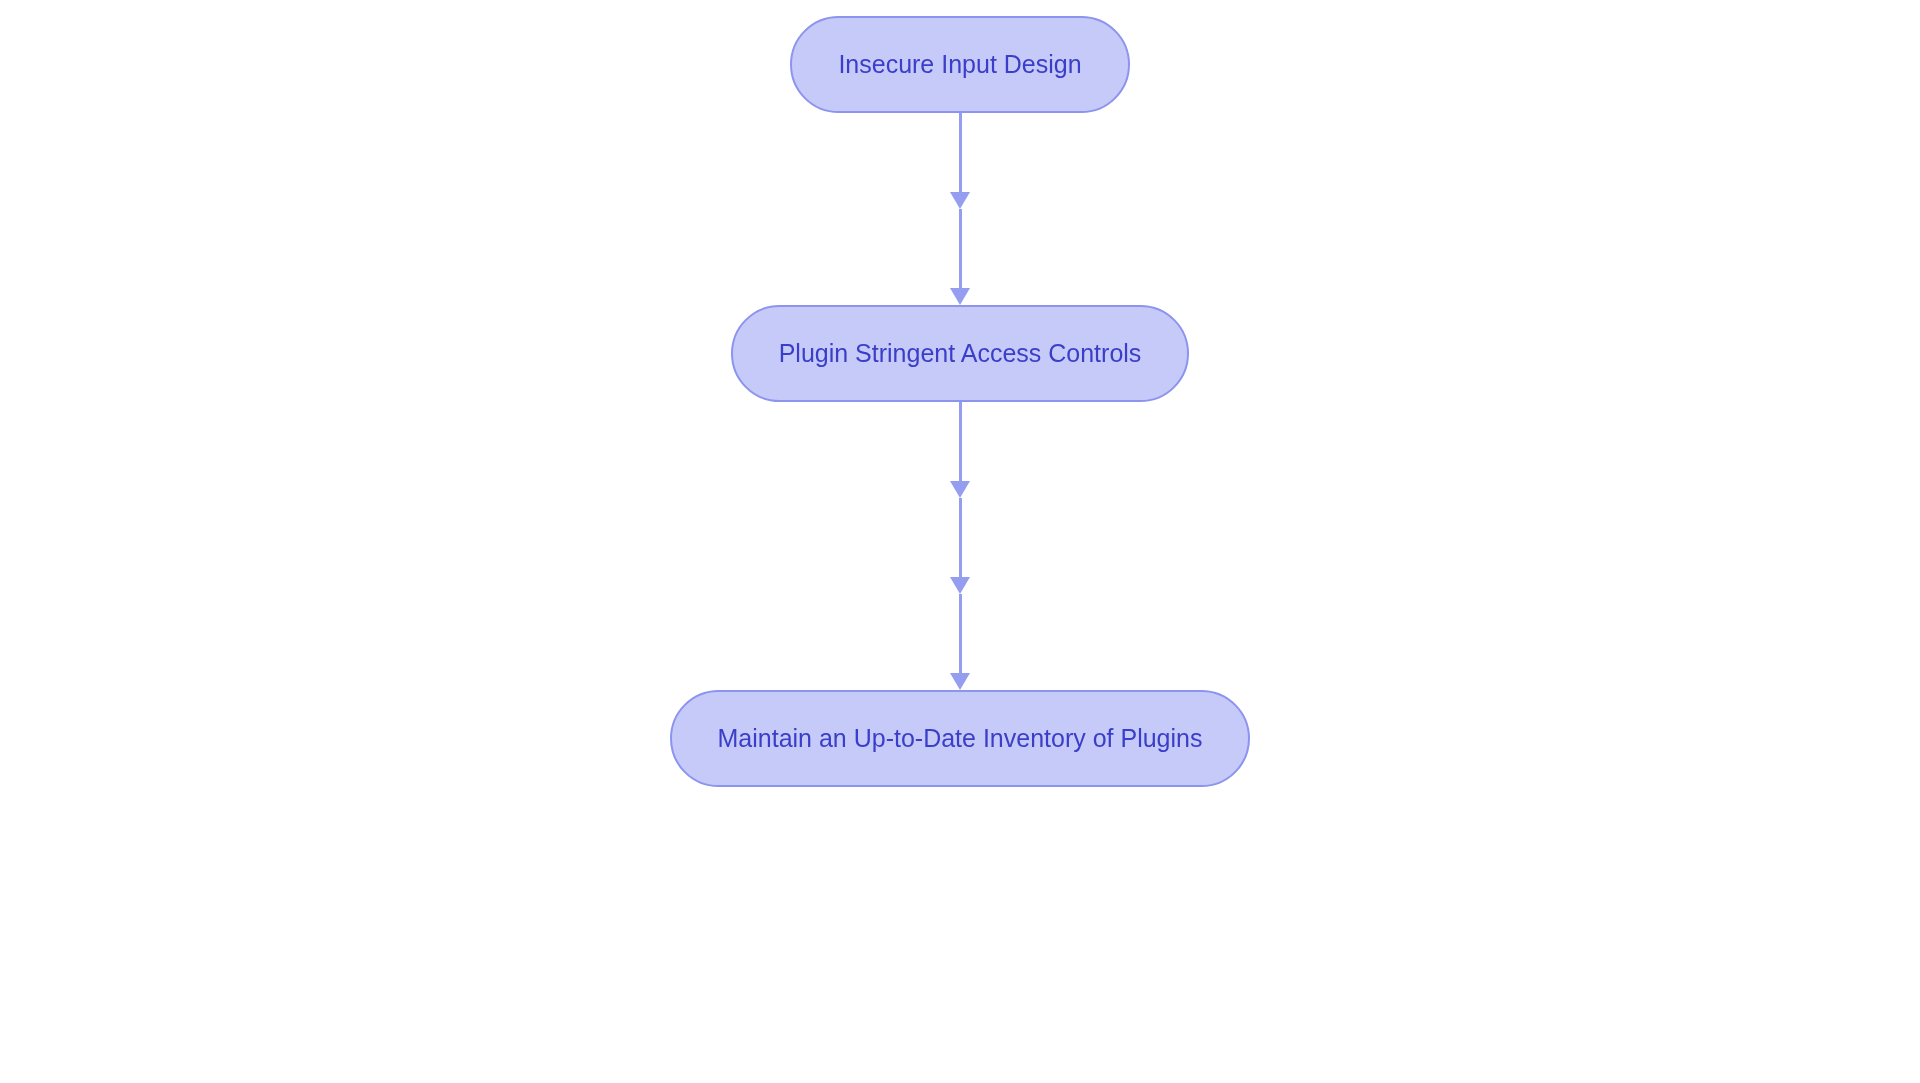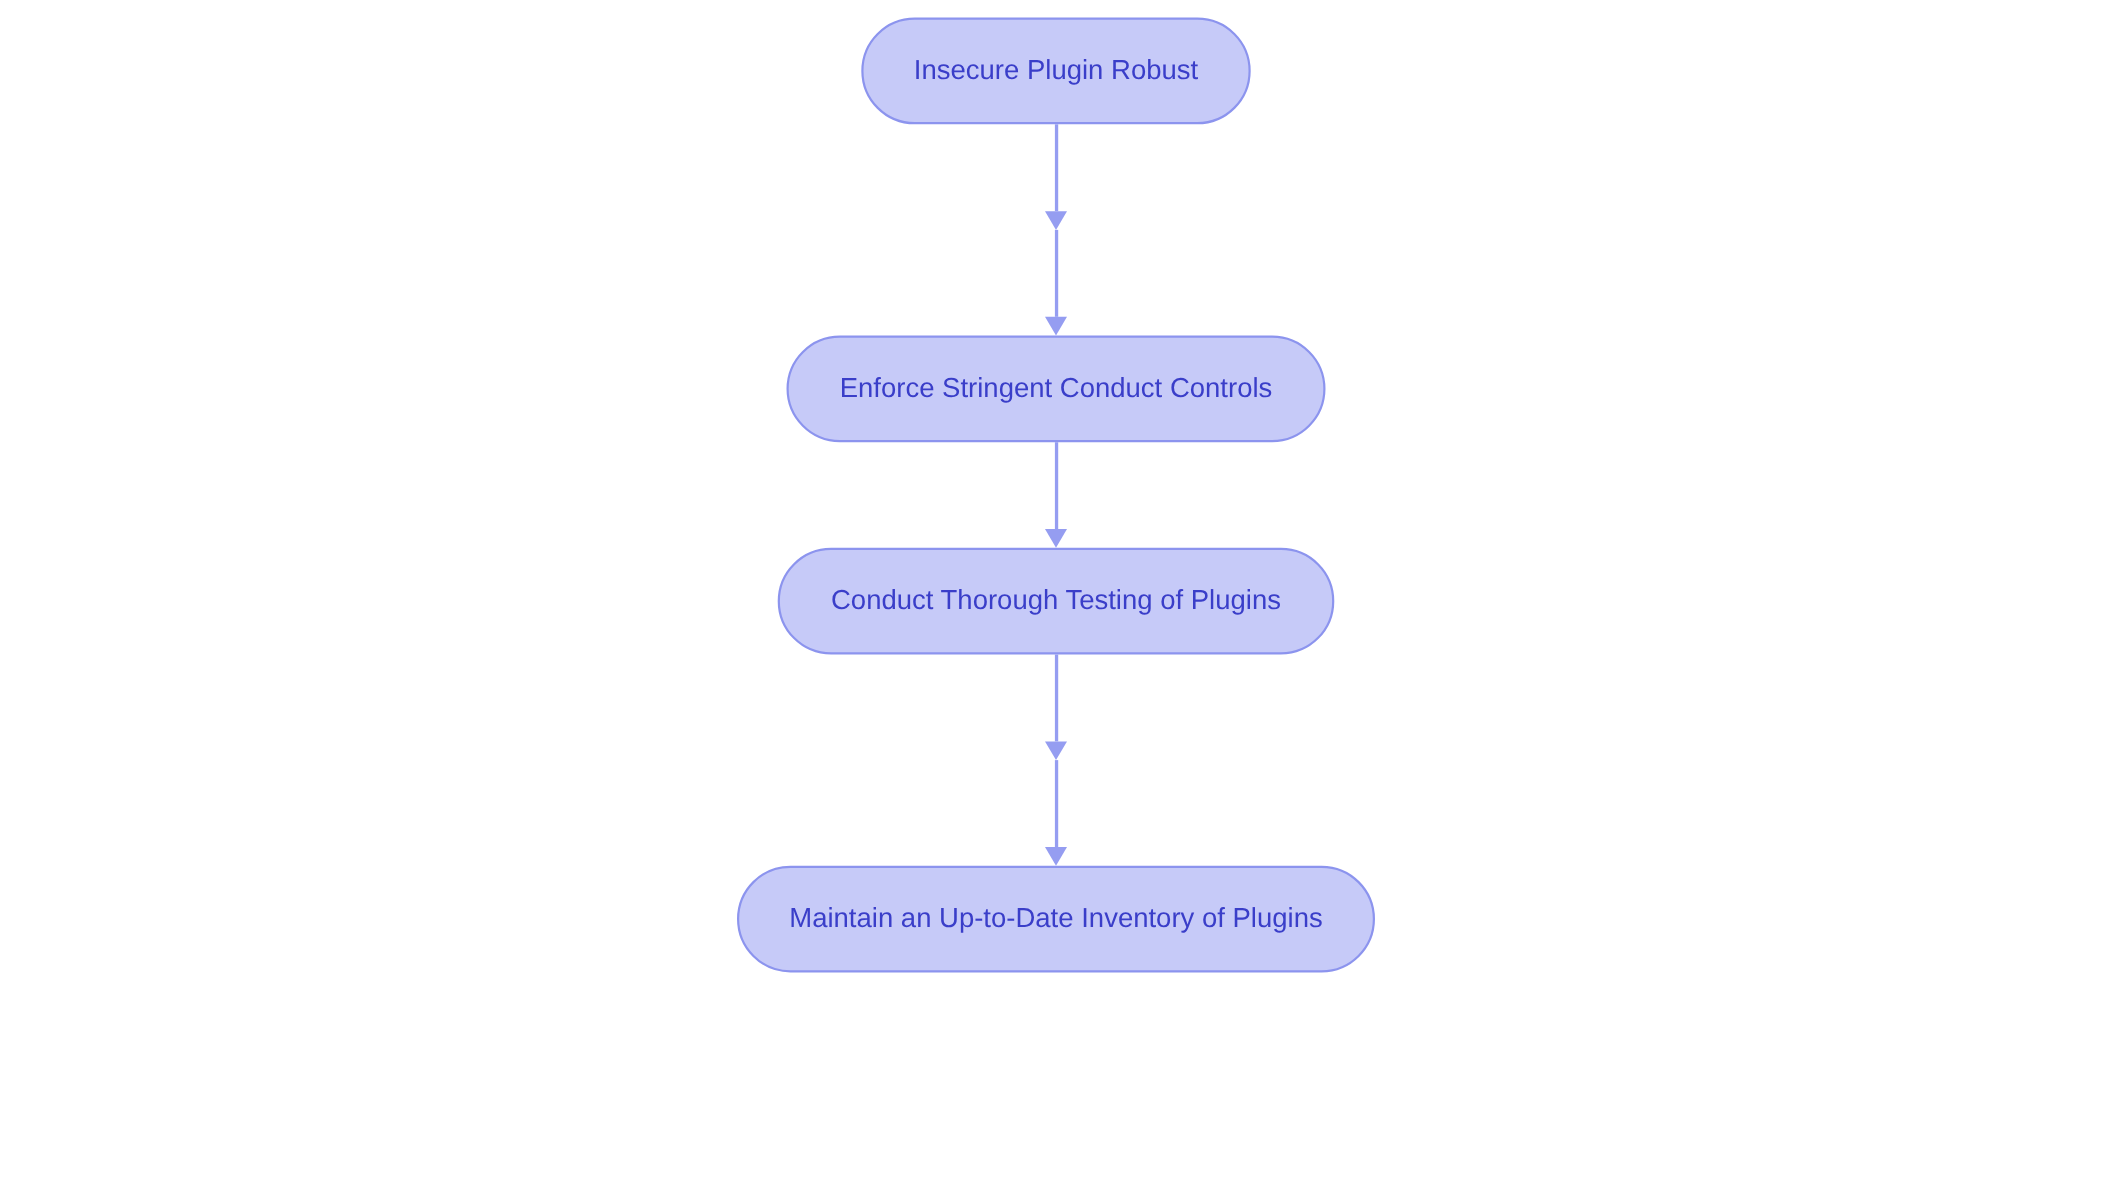--- a/index.html
+++ b/index.html
@@ -62,46 +62,43 @@
     border-top: 17px solid var(--arrow);
     flex: 0 0 auto;
   }
 </style>
 </head>
 <body>
 
 <div class="canvas">
 
   <div class="flow-node">
-    <span>Insecure Plugin Robust</span>
+    <span>Insecure Input Design</span>
   </div>
 
   <div class="flow-arrow">
     <div class="arrow-line"></div>
     <div class="arrow-head"></div>
   </div>
 
 
   <div class="flow-arrow">
     <div class="arrow-line"></div>
     <div class="arrow-head"></div>
   </div>
 
   <div class="flow-node">
-    <span>Enforce Stringent Conduct Controls</span>
+    <span>Plugin Stringent Access Controls</span>
   </div>
 
   <div class="flow-arrow">
     <div class="arrow-line"></div>
     <div class="arrow-head"></div>
   </div>
 
-  <div class="flow-node">
-    <span>Conduct Thorough Testing of Plugins</span>
-  </div>
 
   <div class="flow-arrow">
     <div class="arrow-line"></div>
     <div class="arrow-head"></div>
   </div>
 
 
   <div class="flow-arrow">
     <div class="arrow-line"></div>
     <div class="arrow-head"></div>

